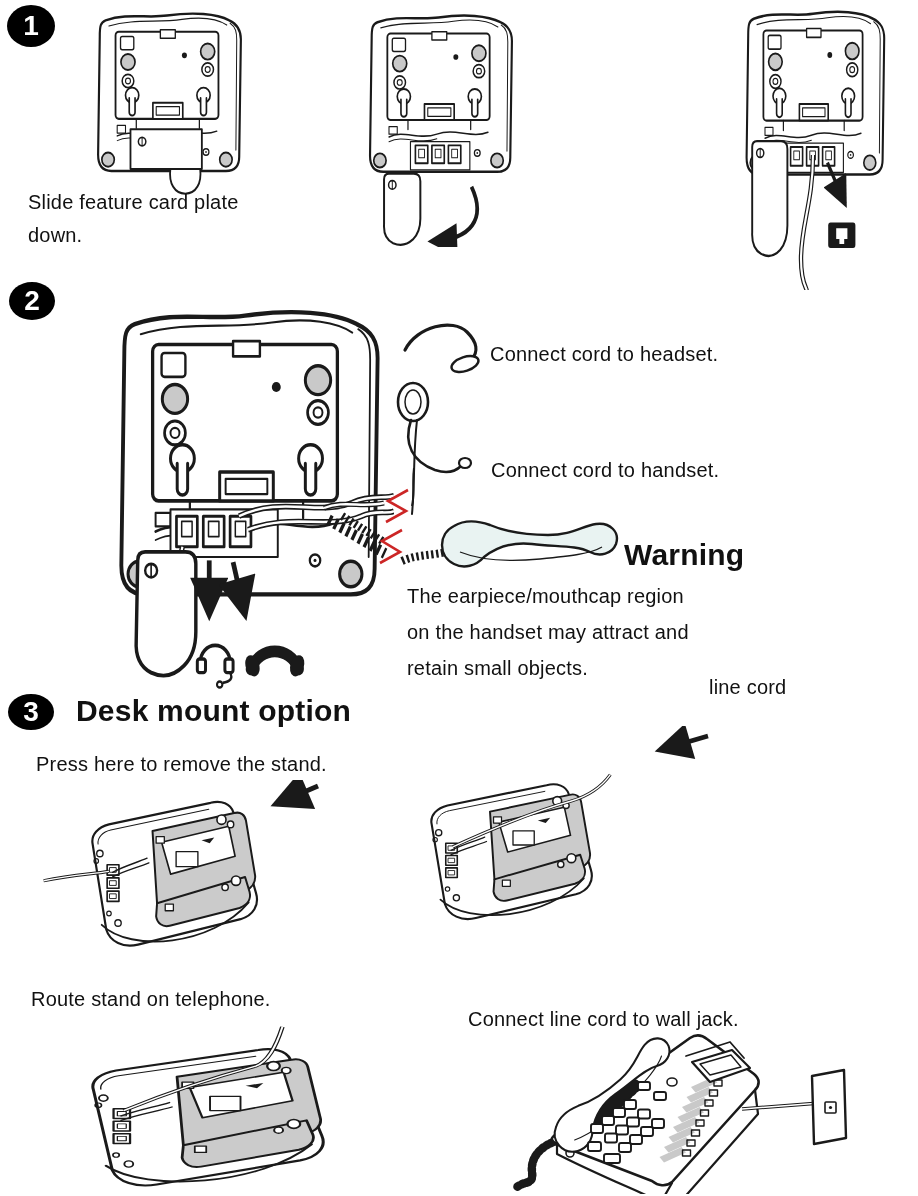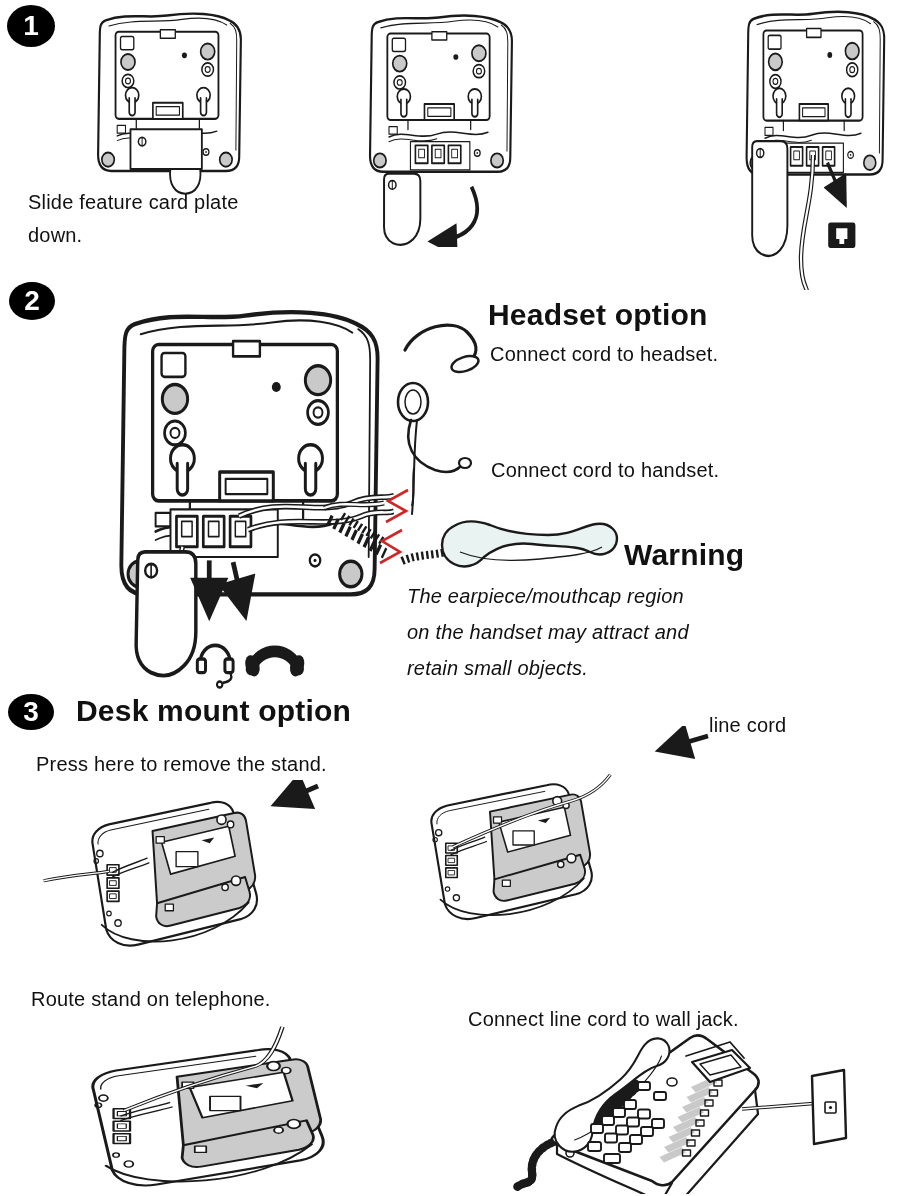--- a/index.html
+++ b/index.html
@@ -210,25 +210,24 @@
       <path d="M22,100 C18,135 20,162 17,194" stroke-width="2"></path>
     </g>
   </svg>
 
   <svg class="abs" style="left:392px;top:512px;" width="236" height="64" viewBox="0 0 236 64">
     <g fill="#e9f3f2">
         <use href="#hset" transform="translate(52,32)"></use>
       </g>
   </svg>
 
-  <div class="txt head" style="left:488px;top:298px;">Headset option</div>
   <div class="txt cap" style="left:491px;top:454px;">Connect cord to handset.</div>
   <div class="txt cap" style="left:490px;top:338px;">Connect cord to headset.</div>
   <div class="txt head" style="left:624px;top:538px;">Warning</div>
-  <div class="txt cap lh36" style="left:407px;top:578px;font-style:italic;">The earpiece/mouthcap region
+  <div class="txt cap lh36" style="left:407px;top:578px;">The earpiece/mouthcap region
 on the handset may attract and
 retain small objects.</div>
 
   <div class="badge" style="left:8px;top:694px;width:46px;height:36px;">3</div>
   <div class="txt head" style="left:76px;top:694px;">Desk mount option</div>
   <div class="txt cap" style="left:8px;top:748px;margin-left:28px;">Press here to remove the stand.</div>
 
   <svg class="abs" style="left:238px;top:780px;" width="84" height="52" viewBox="0 0 84 52">
     <path d="M80,6 L38,24" fill="none" stroke="#1a1a1a" stroke-width="5" marker-end="url(#mArr)"></path>
   </svg>
@@ -241,21 +240,21 @@
 
   <svg class="abs" style="left:398px;top:750px;" width="230" height="205" viewBox="-10 -20 260 233" preserveAspectRatio="none">
     <use href="#standph"></use>
     <path d="M52,90 C100,68 150,48 186,38 C206,32 220,22 230,8" fill="none" stroke="#1a1a1a" stroke-width="3.6"></path>
     <path d="M52,90 C100,68 150,48 186,38 C206,32 220,22 230,8" fill="none" stroke="#fff" stroke-width="1.6"></path>
   </svg>
 
   <svg class="abs" style="left:612px;top:726px;" width="100" height="48" viewBox="0 0 100 48">
     <path d="M96,10 L48,24" fill="none" stroke="#1a1a1a" stroke-width="4.6" marker-end="url(#mArr)"></path>
   </svg>
-  <div class="txt cap" style="left:709px;top:709px;text-align:right;">line cord</div>
+  <div class="txt cap" style="left:709px;top:671px;text-align:right;">line cord</div>
 
   <div class="txt cap" style="left:31px;top:983px;">Route stand on telephone.</div>
   <div class="txt cap" style="left:468px;top:983px;margin-top:20px;">Connect line cord to wall jack.</div>
 
   <svg class="abs" style="left:78px;top:1018px;" width="292" height="178" viewBox="16 -16 230 200" preserveAspectRatio="none">
     <use href="#standph"></use>
     <path d="M52,88 C90,66 130,48 156,38 C166,33 172,16 177,-6" fill="none" stroke="#1a1a1a" stroke-width="3.6"></path>
     <path d="M52,88 C90,66 130,48 156,38 C166,33 172,16 177,-6" fill="none" stroke="#fff" stroke-width="1.6"></path>
   </svg>
 

